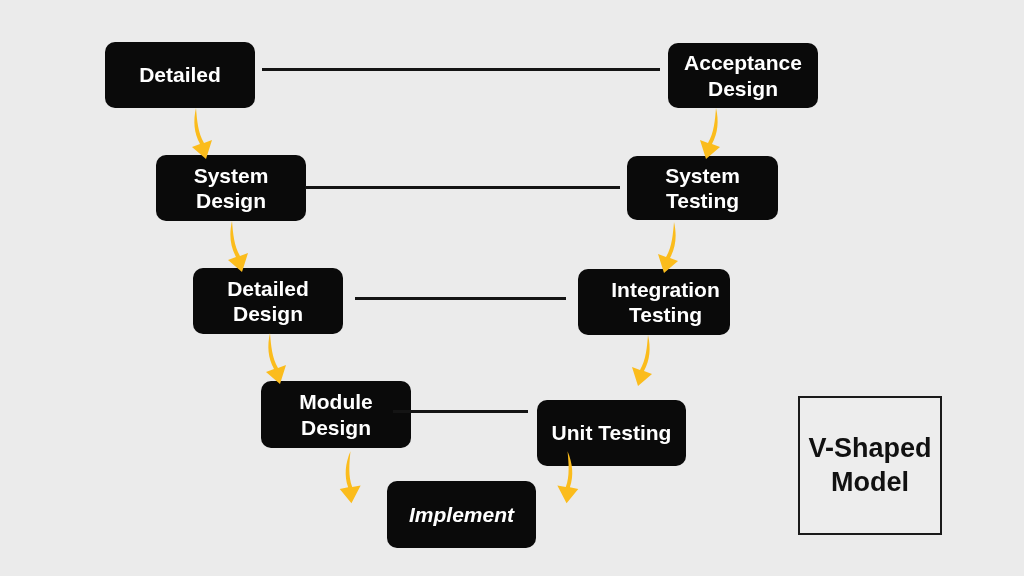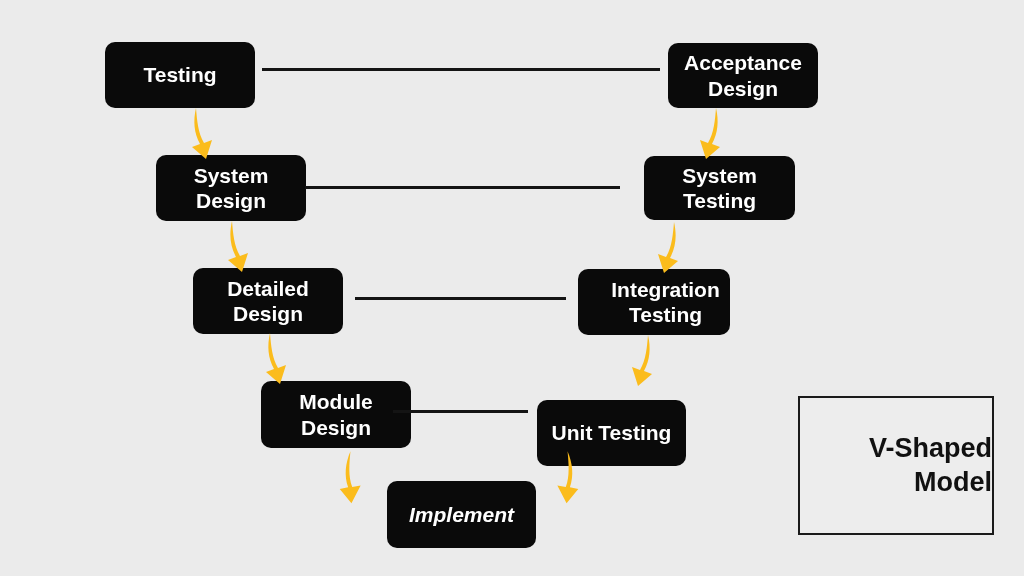--- a/index.html
+++ b/index.html
@@ -21,21 +21,21 @@
     font-size:21px;
     line-height:1.2;
     padding:2px 6px;
     box-sizing:border-box;
   }
 
   
   .n-analysis    {left:105px; top:42px;  width:150px; height:66px;}
   .n-acceptance  {left:668px; top:43px;  width:150px; height:65px;}
   .n-sysdesign   {left:156px; top:155px; width:150px; height:66px;}
-  .n-systesting  {left:627px; top:156px; width:151px; height:64px;margin-left:17px;}
+  .n-systesting  {left:627px; top:156px; width:151px; height:64px;}
   .n-detdesign   {left:193px; top:268px; width:150px; height:66px;}
   .n-inttesting  {left:578px; top:269px; width:152px; height:66px;padding-left:29px;}
   .n-moddesign   {left:237px; top:381px; width:150px; height:67px;margin-left:24px;}
   .n-unittesting {left:537px; top:400px; width:149px; height:66px;}
   .n-implement   {left:387px; top:481px; width:149px; height:67px;font-style:italic;}
 
   .hline{
     position:absolute;height:3px;background:#141414;
   }
   .line1{left:262px; top:68px;  width:398px;}
@@ -49,39 +49,39 @@
   .a3{left:222px; top:220px;}
   .a4{left:650px; top:221px;}
   .a5{left:260px; top:332px;}
   .a6{left:624px; top:334px;}
   .a7{left:336px; top:451px; transform:rotate(10deg);}
   .a8{left:548px; top:451px; transform:scaleX(-1) rotate(10deg);}
   .mirror{transform:scaleX(-1);}
 
   .title-box{
     position:absolute;
-    left:798px; top:396px; width:196px; height:139px;
+    left:798px; top:396px; width:144px; height:139px;
     border:2px solid #1A1A1A;
     background:#EDEDED;
     box-sizing:border-box;
     display:flex;align-items:center;justify-content:center;
-    text-align:right;
+    text-align:center;
     color:#111111;
     font-weight:bold;
     font-size:27px;
     line-height:1.25;
   }
 </style>
 </head>
 <body>
 
 <div class="stage">
 
   <div class="node n-analysis">
-    <span>Testing</span>
+    <span>Detailed</span>
   </div>
   <div class="node n-acceptance">
     <span>Acceptance Design</span>
   </div>
   <div class="node n-sysdesign">
     <span>System Design</span>
   </div>
   <div class="node n-systesting">
     <span>System Testing</span>
   </div>

